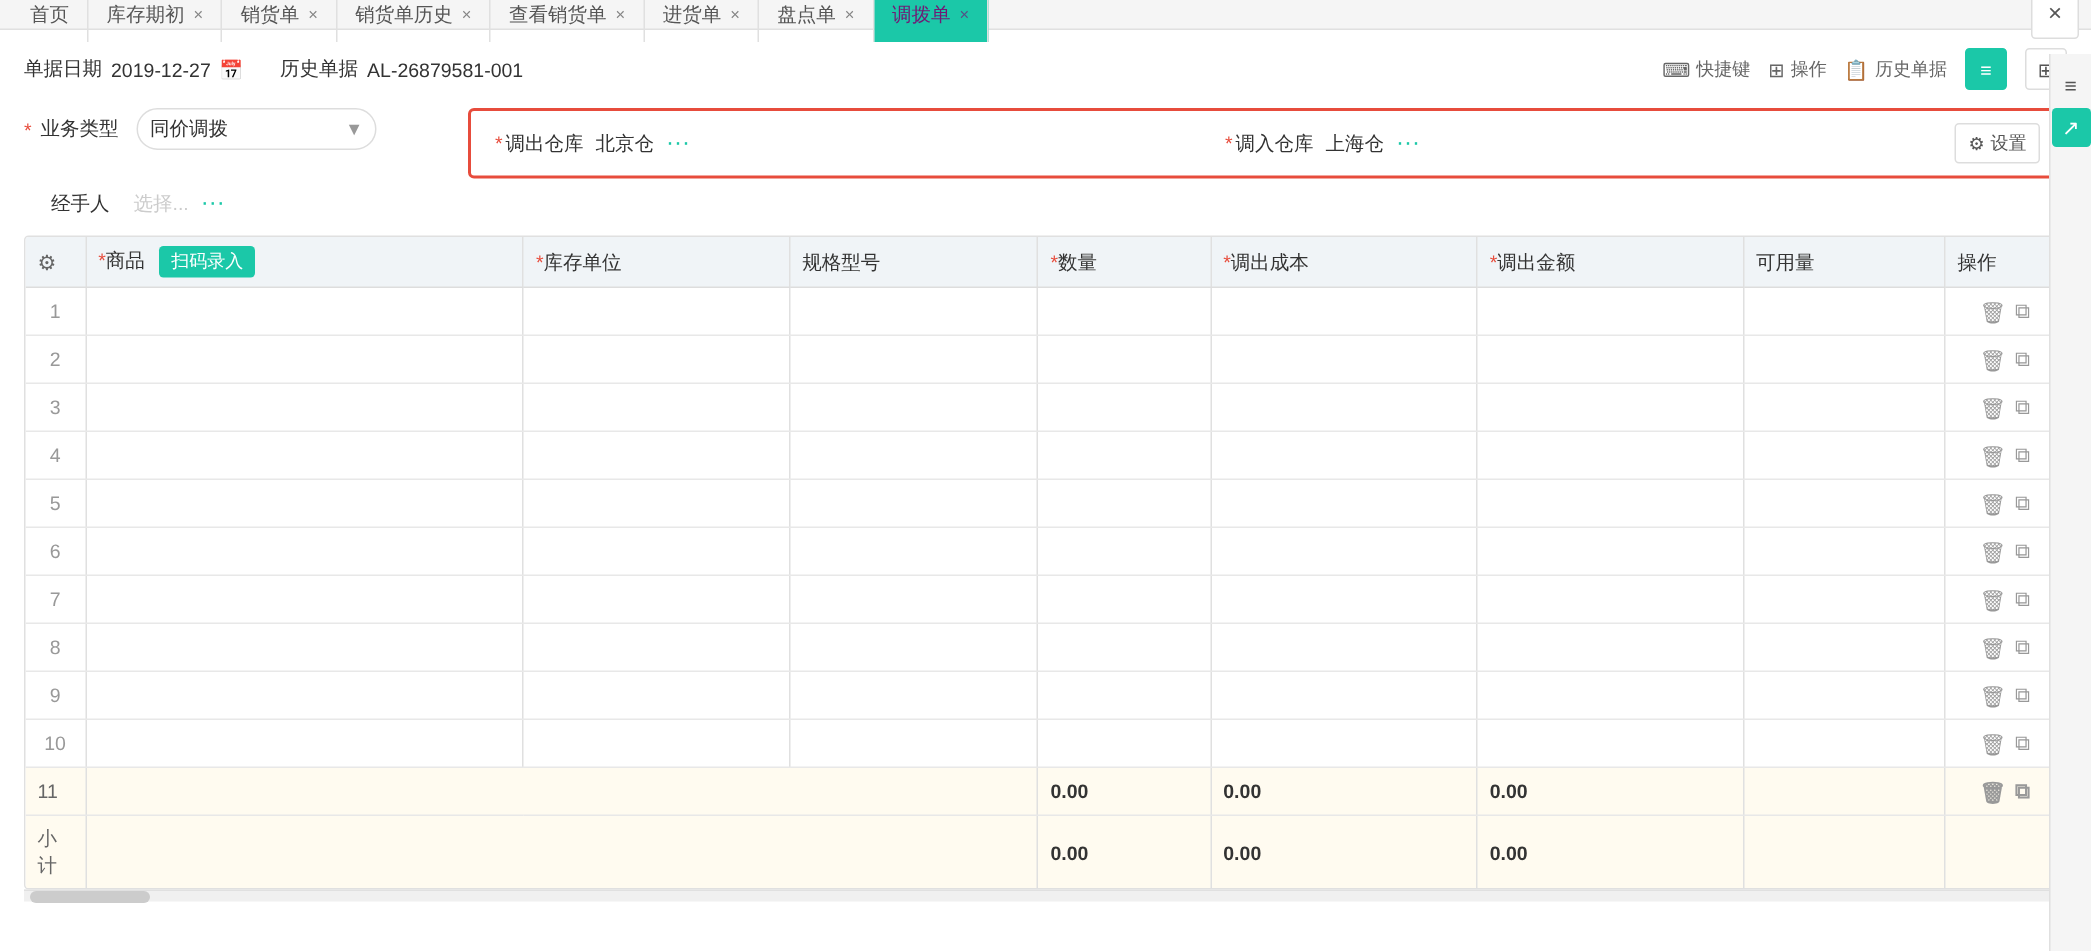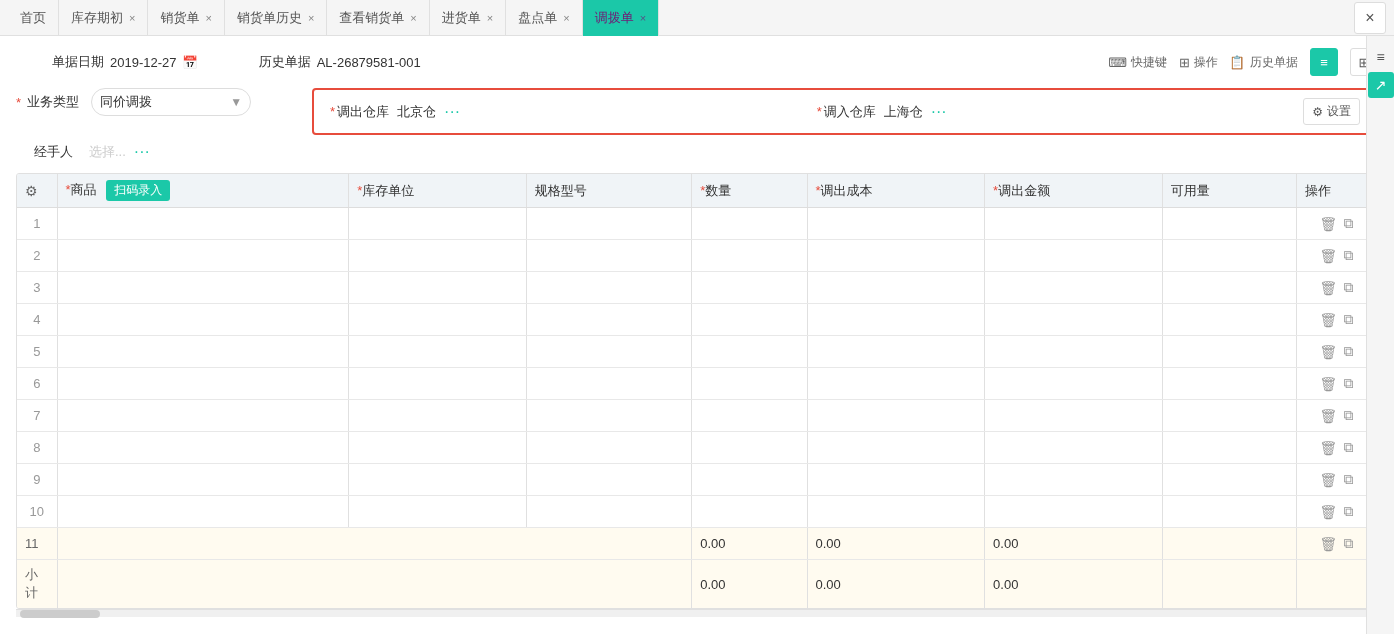--- a/index.html
+++ b/index.html
@@ -4,21 +4,21 @@
   <style>
     * { box-sizing: border-box; margin: 0; padding: 0; }
     body { font-family: 'Microsoft YaHei', Arial, sans-serif; font-size: 13px; color: #333; background: #fff; overflow: hidden; }
 
     
     .tab-bar {
       display: flex; align-items: center;
       border-bottom: 1px solid #e0e0e0;
       background: #f5f5f5;
       padding: 0 8px;
-      height: 36px;
+      height: 20px;
     }
     .tab-item {
       display: flex; align-items: center;
       padding: 0 12px;
       height: 36px;
       cursor: pointer;
       font-size: 13px;
       color: #555;
       border-right: 1px solid #e0e0e0;
       white-space: nowrap;
@@ -44,21 +44,21 @@
 
     
     .main-content { padding: 12px 16px; }
 
     
     .toolbar-row {
       display: flex; align-items: center;
       margin-bottom: 12px;
     }
     .field-group {
-      display: flex; align-items: center; margin-right: 24px; margin-left: 36px;
+      display: flex; align-items: center; margin-right: 24px;
     }
     .field-label { color: #333; margin-right: 6px; font-size: 13px; }
     .field-value { color: #333; font-size: 13px; }
     .field-icon {
       margin-left: 6px; color: #1bc8a8; cursor: pointer; font-size: 14px;
     }
     .toolbar-right {
       margin-left: auto;
       display: flex; align-items: center; gap: 12px;
     }
@@ -142,21 +142,21 @@
     .data-table td {
       border-bottom: 1px solid #e8e8e8;
       border-right: 1px solid #e0e0e0;
       padding: 6px 8px;
       font-size: 13px;
       color: #333;
       height: 32px;
     }
     .data-table tr:last-child td { border-bottom: none; }
     .data-table td.row-num { color: #999; text-align: center; width: 40px; }
-    .data-table td.subtotal { background: #fffbf0; font-size: 13px; color: #333; }
+    .data-table td.subtotal { background: #fffbf0; font-size: 13px; color: #333; font-weight: bold; }
     .data-table td.subtotal-label { background: #fffbf0; text-align: left; color: #666; padding-left: 8px; }
     .action-col { width: 80px; text-align: center; }
     .action-icons { display: flex; align-items: center; justify-content: center; gap: 6px; }
     .action-icon { color: #999; cursor: pointer; font-size: 14px; }
 
     
     .scan-btn {
       background: #1bc8a8; color: #fff;
       border: none; border-radius: 3px;
       padding: 2px 8px; font-size: 12px;

